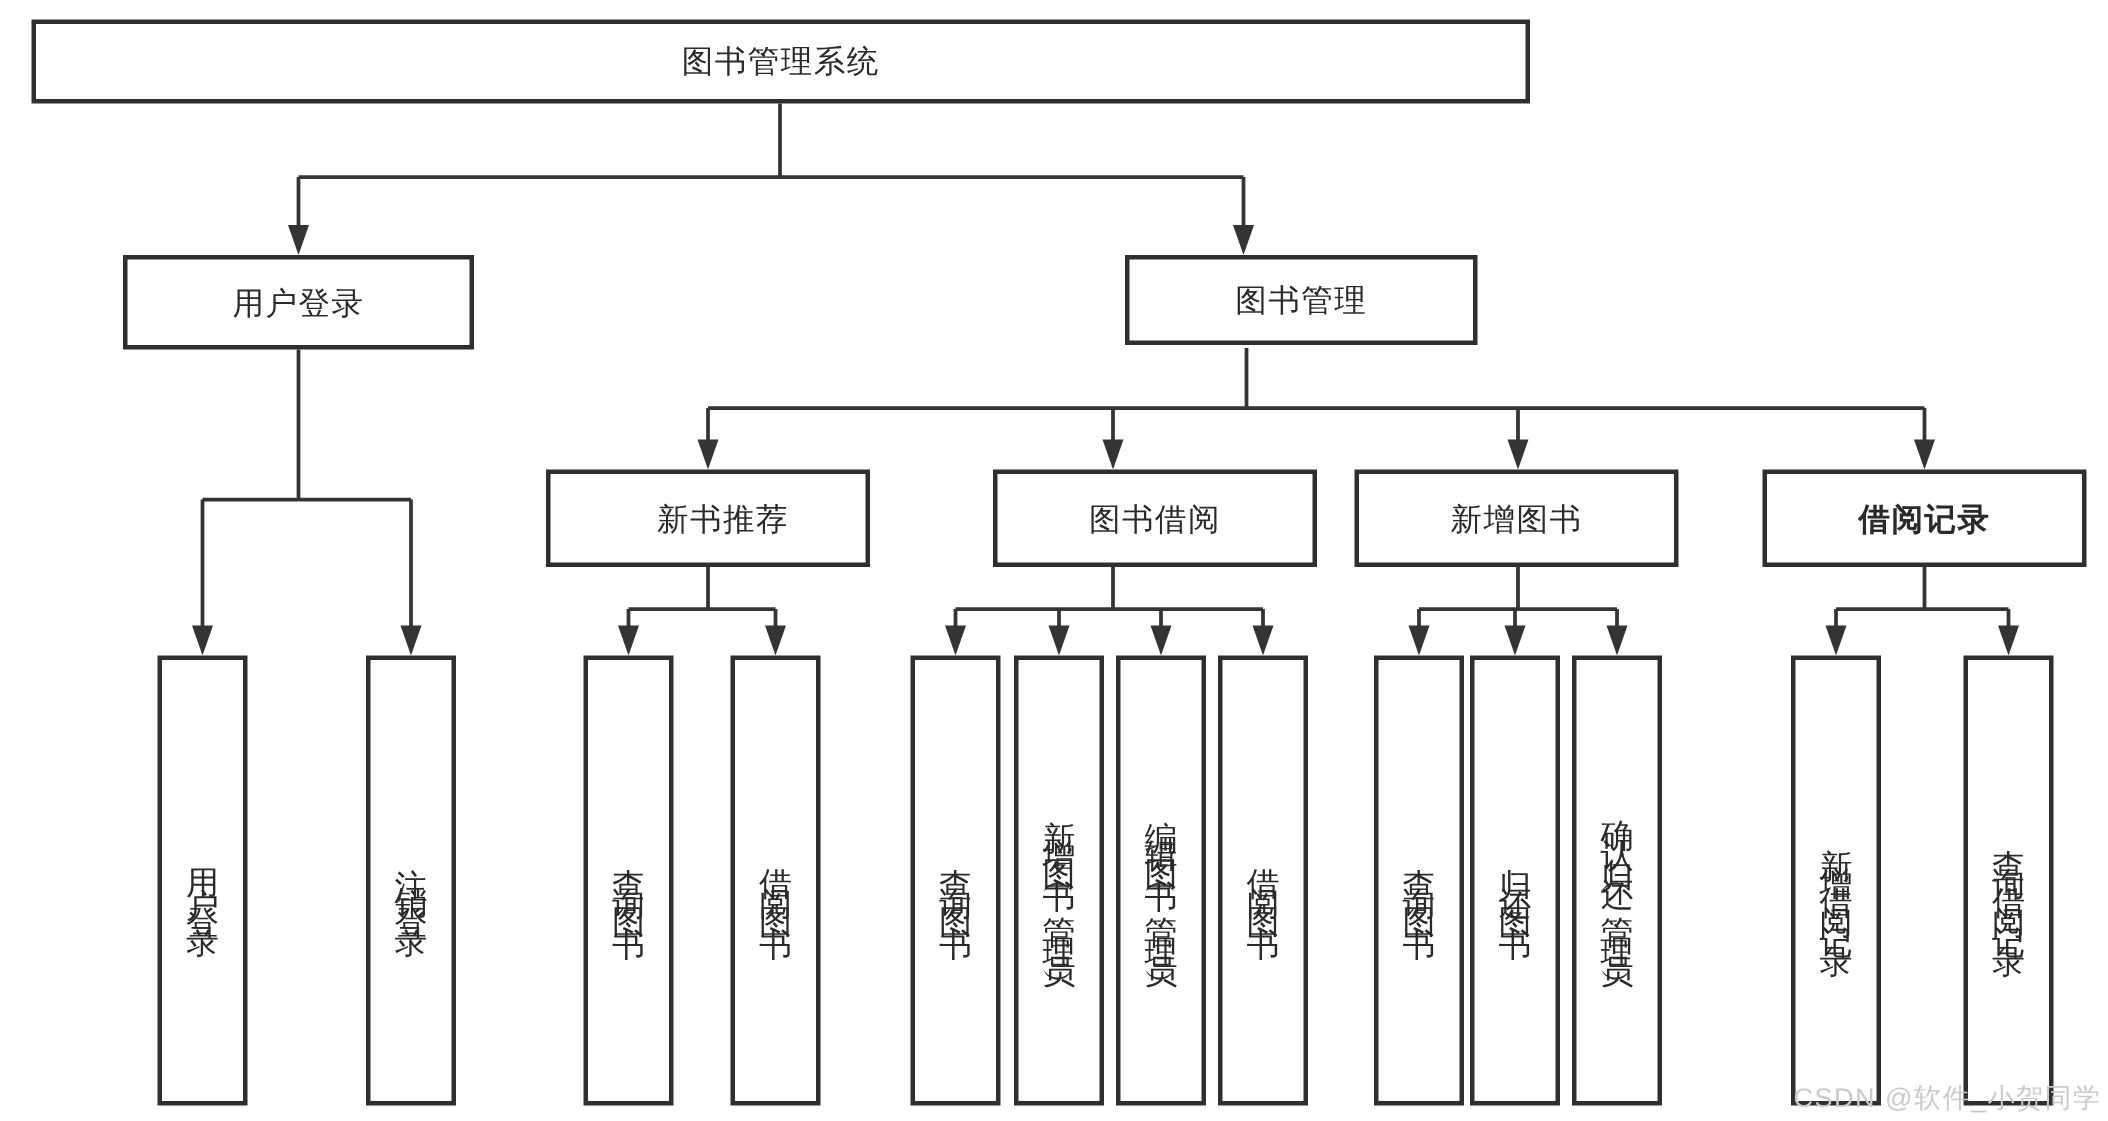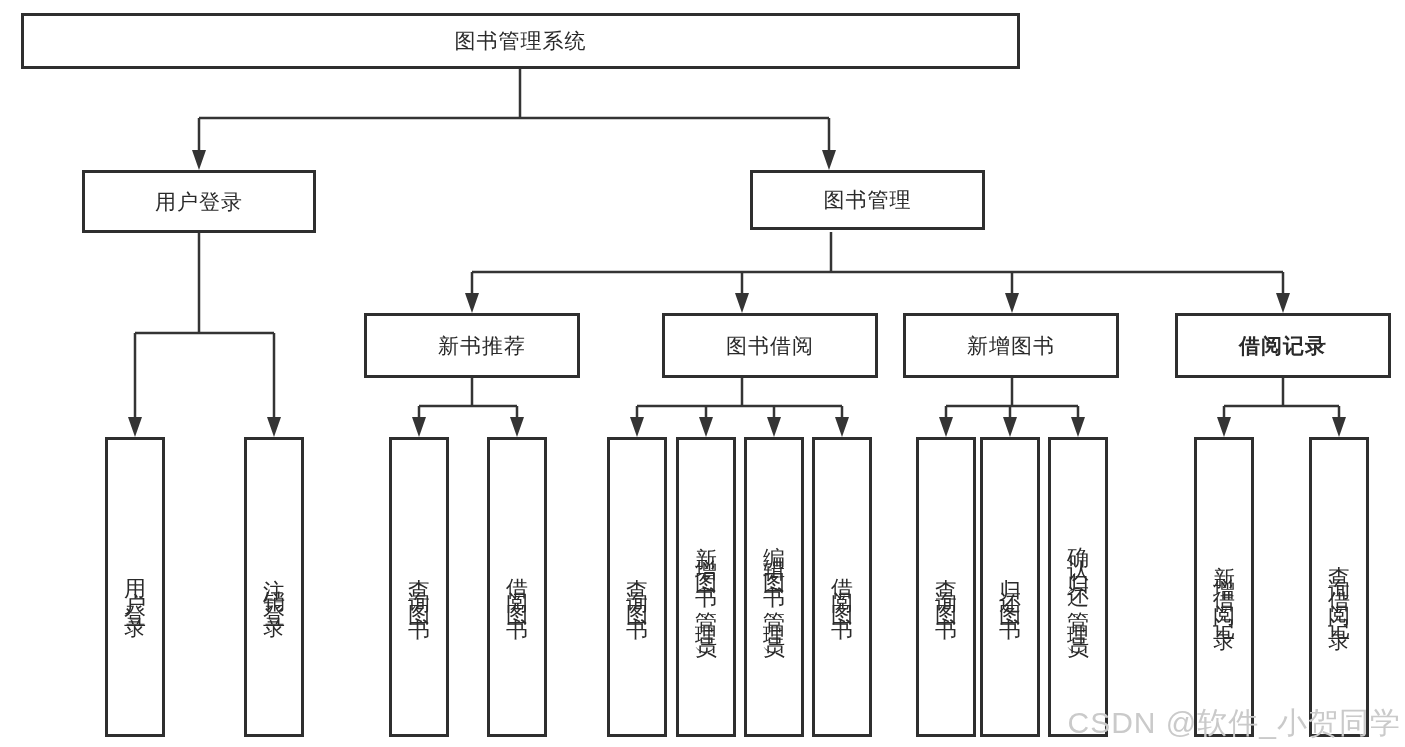--- a/index.html
+++ b/index.html
@@ -30,21 +30,21 @@
     text-orientation:mixed;
     line-height:1;
     font-size:22px;
     letter-spacing:13px;
     color:#2a2a2a;
     white-space:nowrap;
   }
   .watermark{
     position:absolute;
     right:4px;bottom:3px;
-    font-size:30px;
+    font-size:18px;
     color:#cacaca;
     letter-spacing:1px;
     z-index:5;
     font-family:"Liberation Sans", sans-serif;
   }
 </style>
 </head>
 <body>
 
 <div class="stage">

